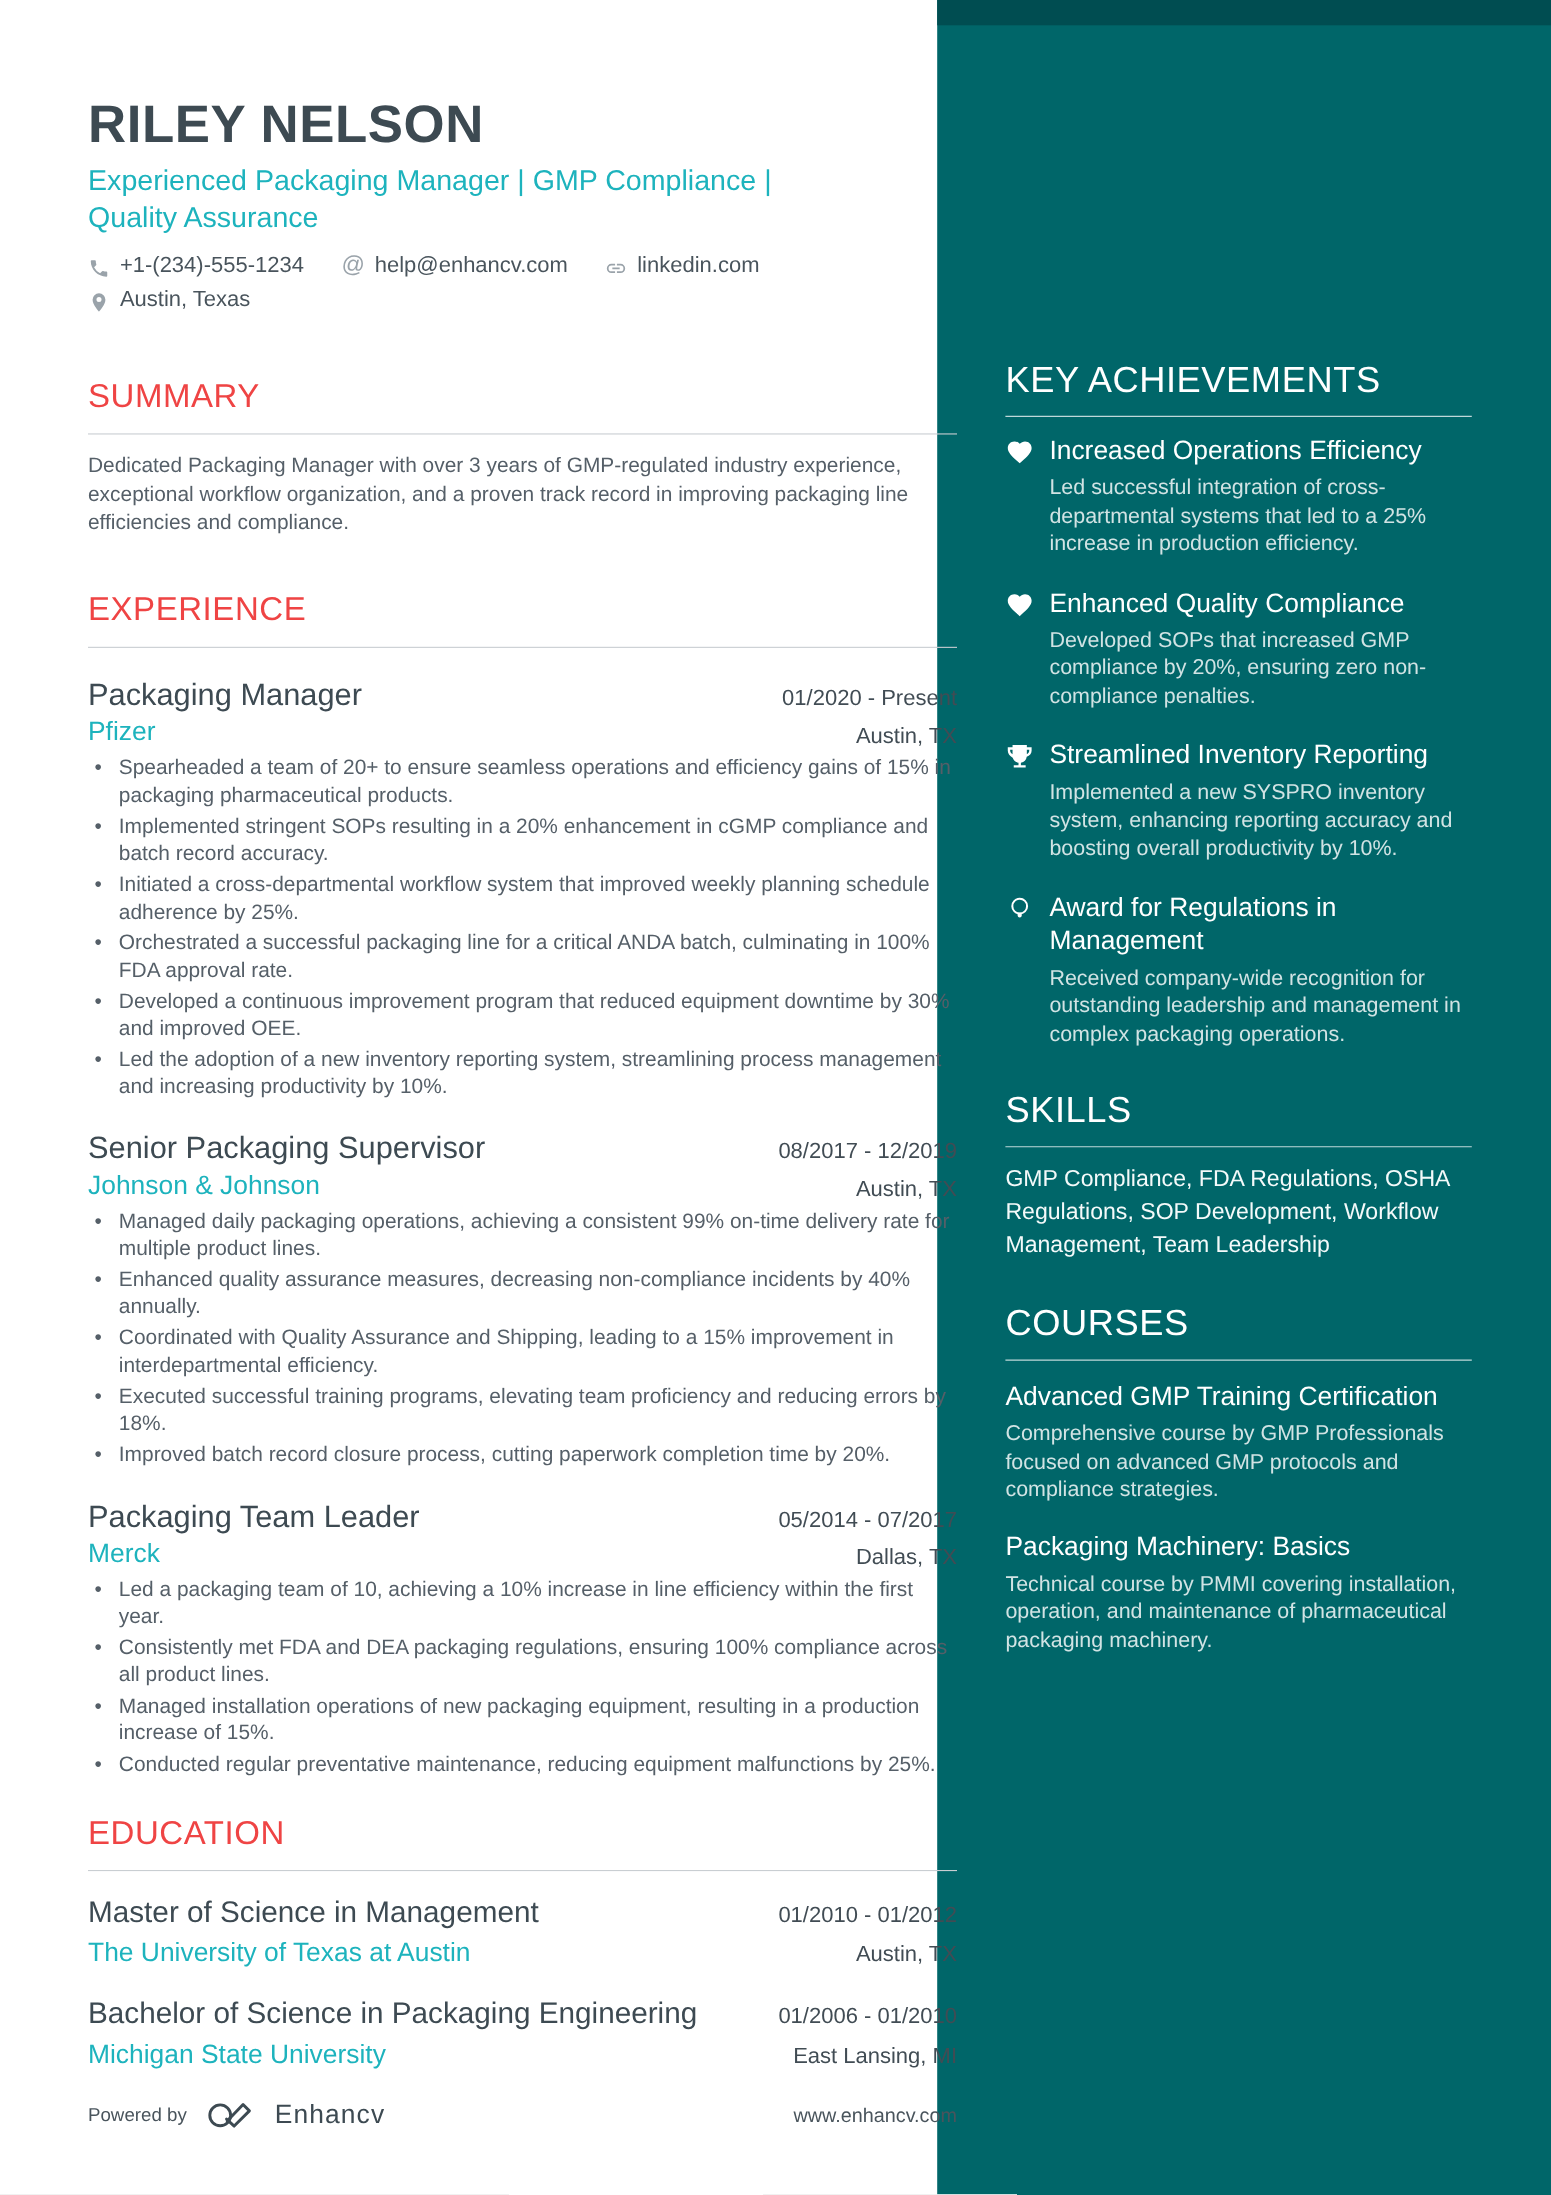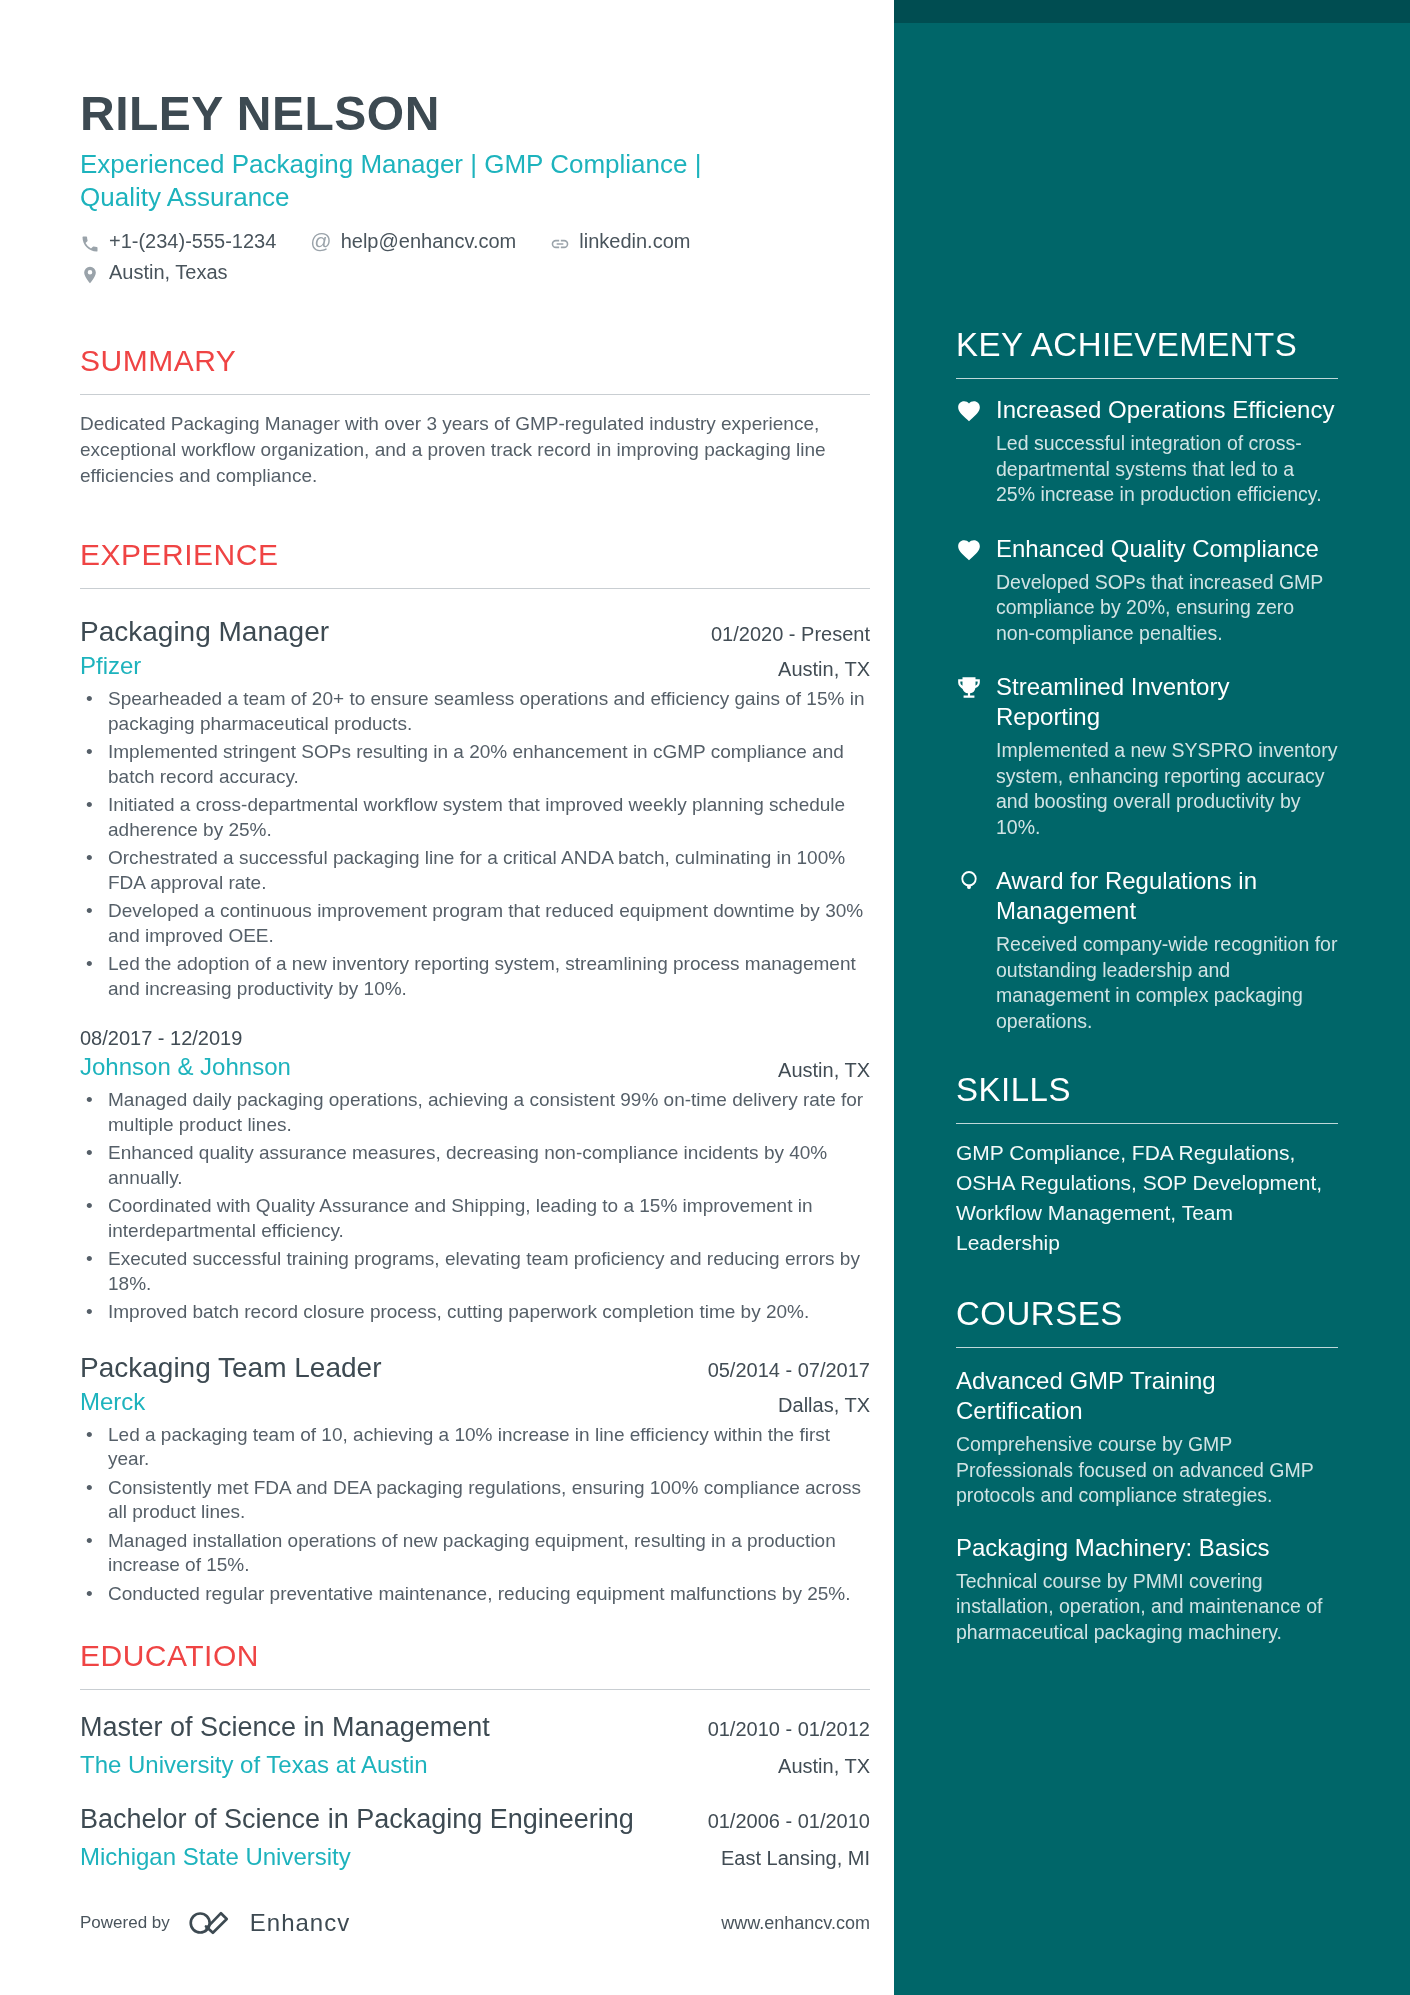--- a/index.html
+++ b/index.html
@@ -1,21 +1,21 @@
 <!DOCTYPE html>
 <html><head>
 <meta charset="utf-8">
 <style>
   * { margin:0; padding:0; box-sizing:border-box; }
   html,body { background:#e8e8e8; }
   body { font-family:"Liberation Sans","DejaVu Sans",sans-serif; }
   .page { position:relative; width:1410px; height:1995px; background:#ffffff; margin:0 auto; overflow:hidden; }
 
   
-  .sidebar { position:absolute; top:0; right:0; width:516px; height:100%; background:var(--sidebar-bg,#006669); }
+  .sidebar { position:absolute; top:0; right:0; width:558px; height:100%; background:var(--sidebar-bg,#006669); }
   .sidebar-topstrip { height:23px; width:100%; background:var(--sidebar-top,#004d51); }
   .sidebar-content { padding:0 72px 40px 62px; }
   .sb-heading { margin-top:302px; font-size:33px; line-height:40px; font-weight:400; letter-spacing:.5px; color:#ffffff; padding-bottom:13px; border-bottom:1px solid rgba(255,255,255,.75); }
   .sb-section + .sb-section .sb-heading { margin-top:36px; }
   .ach-item { display:flex; margin-top:16px; }
   .ach-item + .ach-item { margin-top:26px; }
   .ach-icon { width:40px; flex:0 0 40px; padding-top:3px; color:#fff; }
   .ach-icon svg { width:26px; height:26px; display:block; }
   .ach-title { font-size:24px; line-height:30px; font-weight:400; color:#ffffff; }
   .ach-desc { margin-top:6px; font-size:19.5px; line-height:25.5px; color:rgba(255,255,255,.82); }
@@ -214,20 +214,21 @@
               <li>Spearheaded a team of 20+ to ensure seamless operations and efficiency gains of 15% in packaging pharmaceutical products.</li>
               <li>Implemented stringent SOPs resulting in a 20% enhancement in cGMP compliance and batch record accuracy.</li>
               <li>Initiated a cross-departmental workflow system that improved weekly planning schedule adherence by 25%.</li>
               <li>Orchestrated a successful packaging line for a critical ANDA batch, culminating in 100% FDA approval rate.</li>
               <li>Developed a continuous improvement program that reduced equipment downtime by 30% and improved OEE.</li>
               <li>Led the adoption of a new inventory reporting system, streamlining process management and increasing productivity by 10%.</li>
             </ul>
           </article>
           <article class="job">
             <div class="row-between">
+              <h3 class="job-title">Senior Packaging Supervisor</h3>
               <span class="job-dates">08/2017 - 12/2019</span>
             </div>
             <div class="row-between company-row">
               <span class="company">Johnson &amp; Johnson</span>
               <span class="job-loc">Austin, TX</span>
             </div>
             <ul class="bullets">
               <li>Managed daily packaging operations, achieving a consistent 99% on-time delivery rate for multiple product lines.</li>
               <li>Enhanced quality assurance measures, decreasing non-compliance incidents by 40% annually.</li>
               <li>Coordinated with Quality Assurance and Shipping, leading to a 15% improvement in interdepartmental efficiency.</li>

